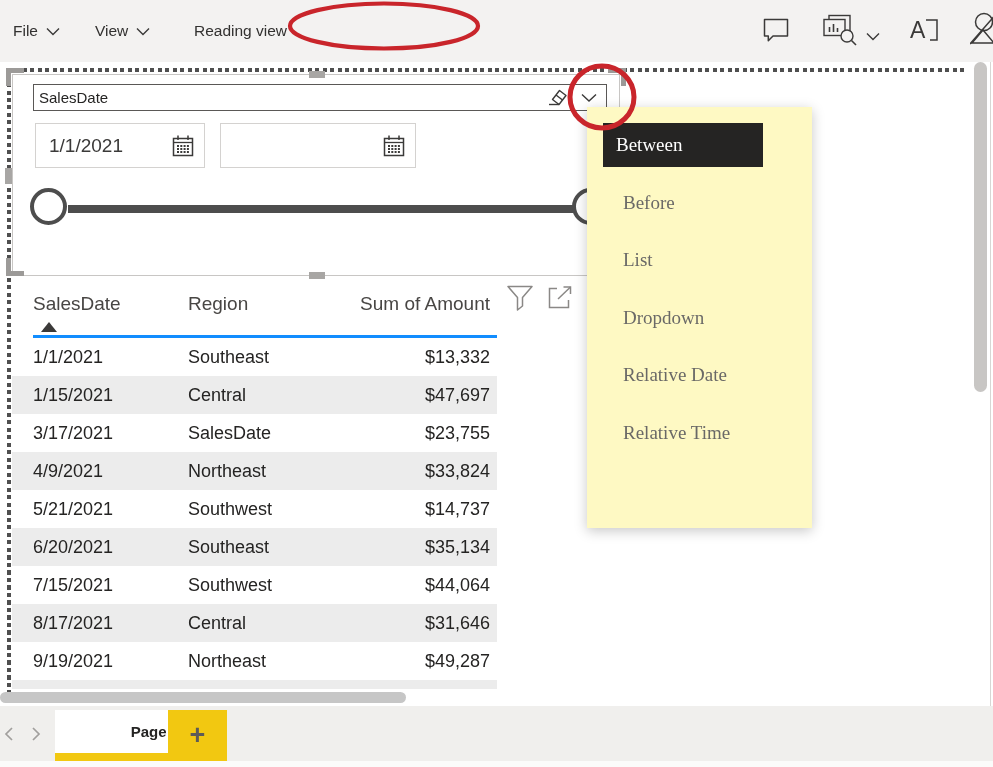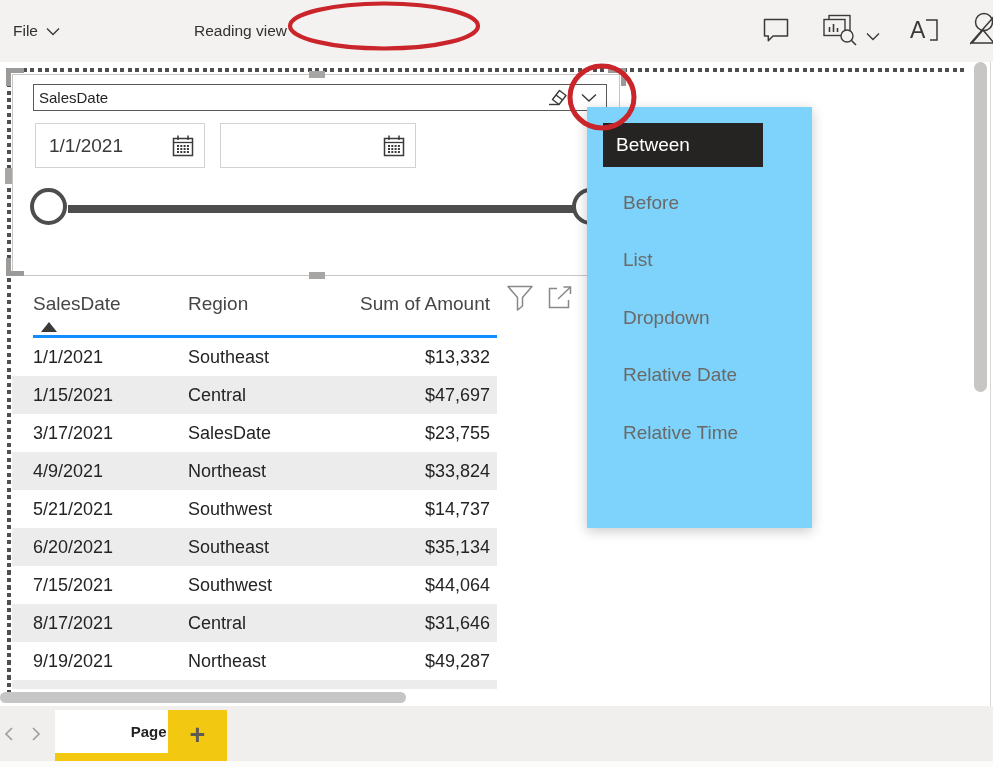--- a/index.html
+++ b/index.html
@@ -66,22 +66,22 @@
   .trow.alt { background:#ececec; }
   .trow span { position:absolute; line-height:38px; }
   .c-date   { left:21px; }
   .c-region { left:176px; }
   .c-amount { right:7px; text-align:right; }
   .trow-partial { left:12px; top:680px; width:485px; height:9px; background:#ececec; }
 
   .vis-icon { display:flex; cursor:pointer; z-index:1; }
 
   
-  .dd-panel { left:587px; top:107px; width:225px; height:421px; background:#7dd3fc;
-              box-shadow:0 3px 12px rgba(0,0,0,.22); z-index:10; }
+  .dd-panel { left:587px; top:107px; width:225px; height:421px; background:#fef9c3;
+              box-shadow:0 3px 12px rgba(0,0,0,.22); z-index:10;font-family:Liberation Serif, serif; }
   .dd-sel { margin:16px 0 7px 16px; width:160px; height:44px; background:#252423; color:#fff;
             font-size:19px; display:flex; align-items:center; padding-left:13px; cursor:pointer; }
   .dd-item { height:57.5px; display:flex; align-items:center; padding-left:36px;
              color:#6a6967; font-size:19px; cursor:pointer; }
 
   
   .annot { z-index:30; pointer-events:none; }
 
   
   .vscroll { left:974px; top:62px; width:13px; height:330px; background:#c8c6c4; border-radius:7px; z-index:20; }
@@ -105,20 +105,28 @@
 
 <div class="abs topbar">
   <div class="menu-item" style="left:13px">
     <span>File</span>
     <span class="chev">
       <svg width="14" height="9" viewBox="0 0 14 9">
           <polyline points="1,1.5 7,7.5 13,1.5" fill="none" stroke="#3b3a39" stroke-width="1.4"></polyline>
         </svg>
     </span>
   </div>
+  <div class="menu-item" style="left:95px">
+    <span>View</span>
+    <span class="chev">
+      <svg width="14" height="9" viewBox="0 0 14 9">
+          <polyline points="1,1.5 7,7.5 13,1.5" fill="none" stroke="#3b3a39" stroke-width="1.4"></polyline>
+        </svg>
+    </span>
+  </div>
   <div class="menu-item" style="left:194px">
     <span>Reading view</span>
   </div>
 
   <div class="abs" style="left:762px; top:17px; cursor:pointer;">
     <span>
       <svg width="28" height="26" viewBox="0 0 28 26">
           <path d="M2.5 2.5 h23 v16.5 h-14.5 l-4.7 4.7 v-4.7 h-3.8 z" fill="none" stroke="#3b3a39" stroke-width="1.5" stroke-linejoin="round"></path>
         </svg>
     </span>

